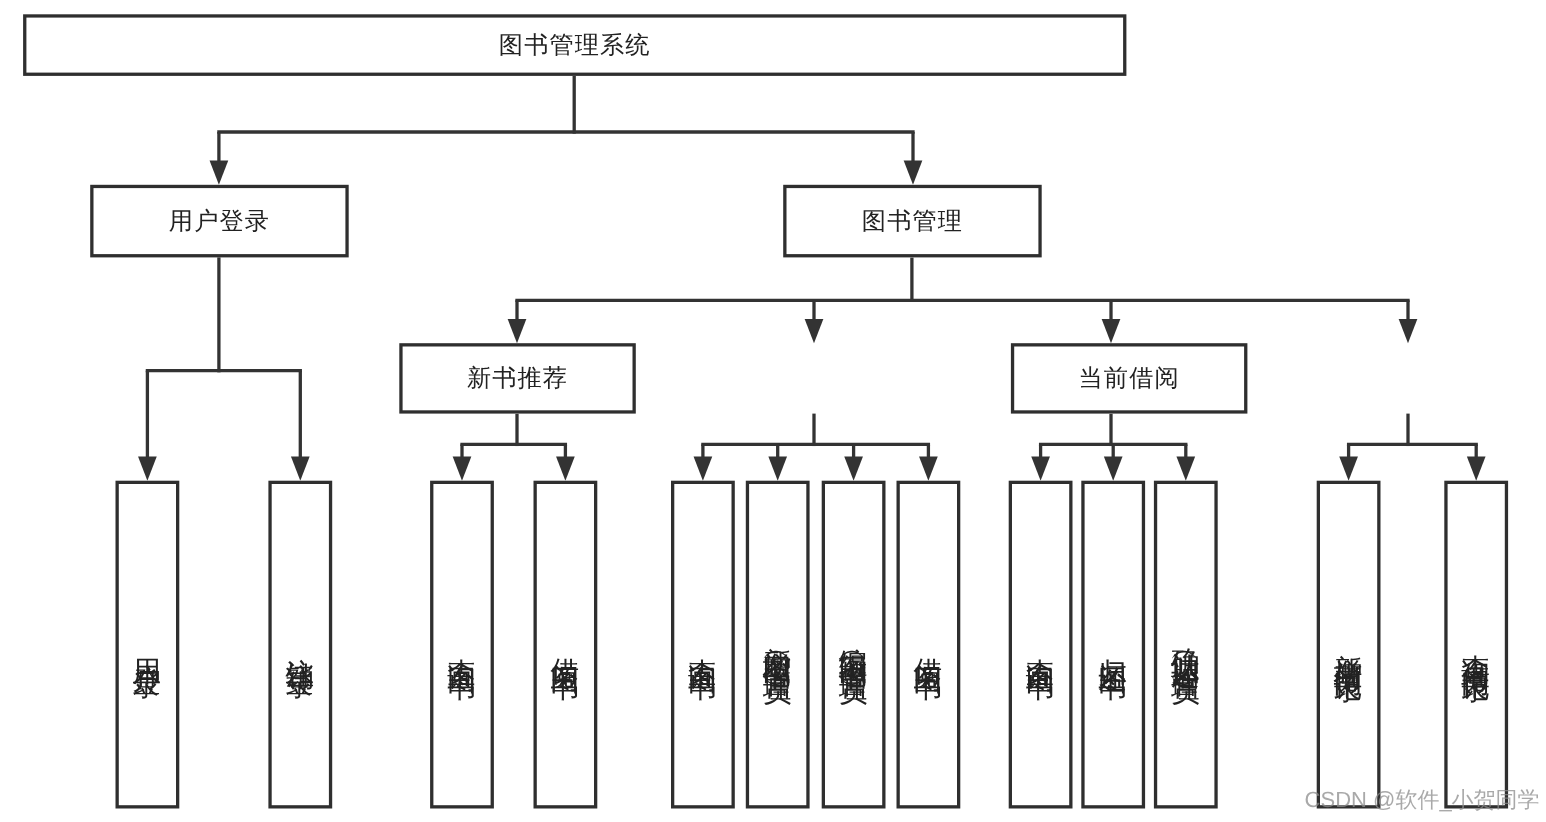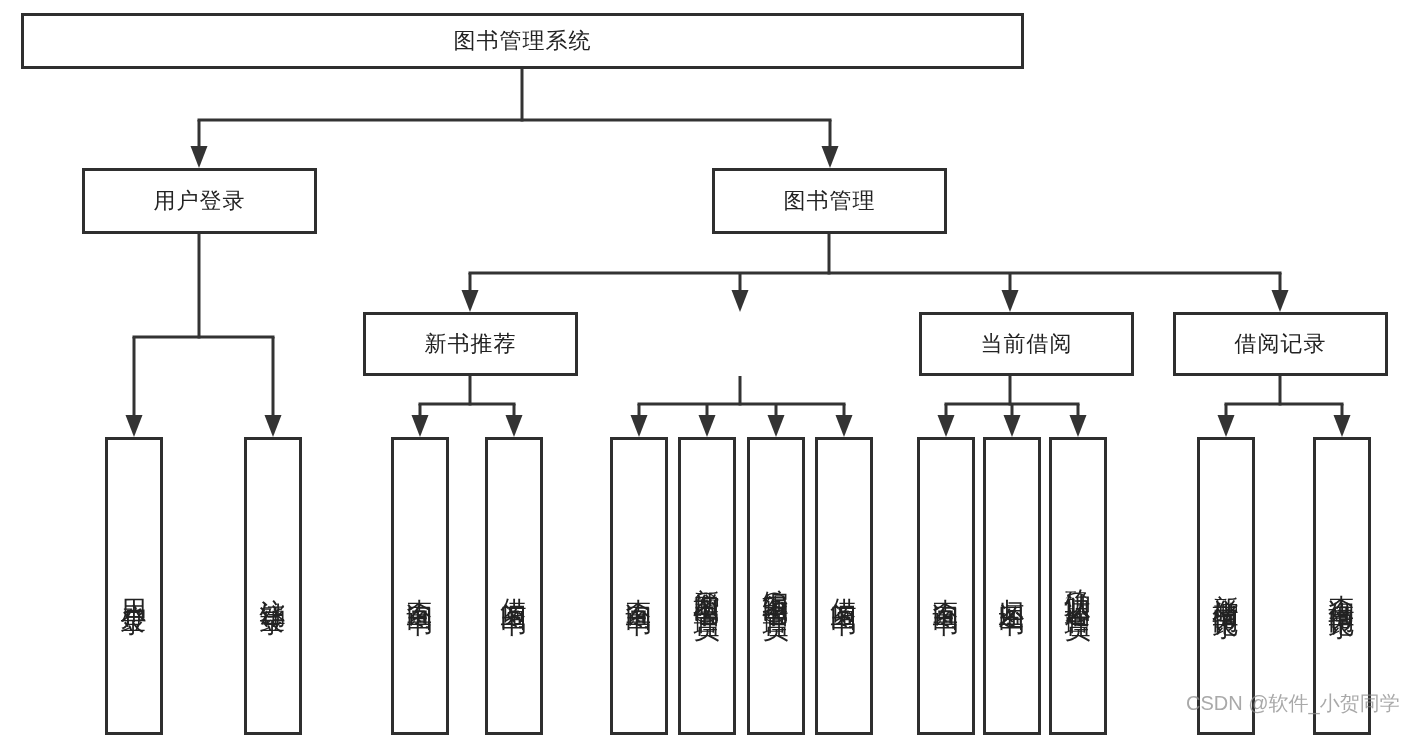--- a/index.html
+++ b/index.html
@@ -33,21 +33,21 @@
     letter-spacing:4px;
     line-height:1;
     white-space:nowrap;
     color:#222222;
   }
   .lf1{left:105px;} .lf2{left:244px;} .lf3{left:391px;} .lf4{left:485px;}
   .lf5{left:610px;} .lf6{left:678px;} .lf7{left:747px;} .lf8{left:815px;}
   .lf9{left:917px;} .lf10{left:983px;} .lf11{left:1049px;} .lf12{left:1197px;} .lf13{left:1313px;}
   .watermark {
     position:absolute;
-    left:1186px; top:690px;
+    left:1186px; top:714px;
     width:212px;
     font-size:20px;
     color:rgba(140,140,140,0.75);
     white-space:nowrap;
     z-index:5;
   }
   svg line { stroke:#333333; stroke-width:3; }
   svg polygon { fill:#333333; }
 </style>
 </head>
@@ -131,23 +131,20 @@
   <div class="node l3 l3a h-node">
     <span>新书推荐</span>
   </div>
 
   <div class="node l2b h-node">
     <span>图书管理</span>
   </div>
   <div class="node l3 l3c h-node">
     <span>当前借阅</span>
   </div>
-  <div class="node l3 l3d h-node">
-    <span>借阅记录</span>
-  </div>
 
   <div class="node leaf lf1">
     <span>用户登录</span>
   </div>
   <div class="node leaf lf2">
     <span>注销登录</span>
   </div>
   <div class="node leaf lf3">
     <span>查询图书</span>
   </div>

